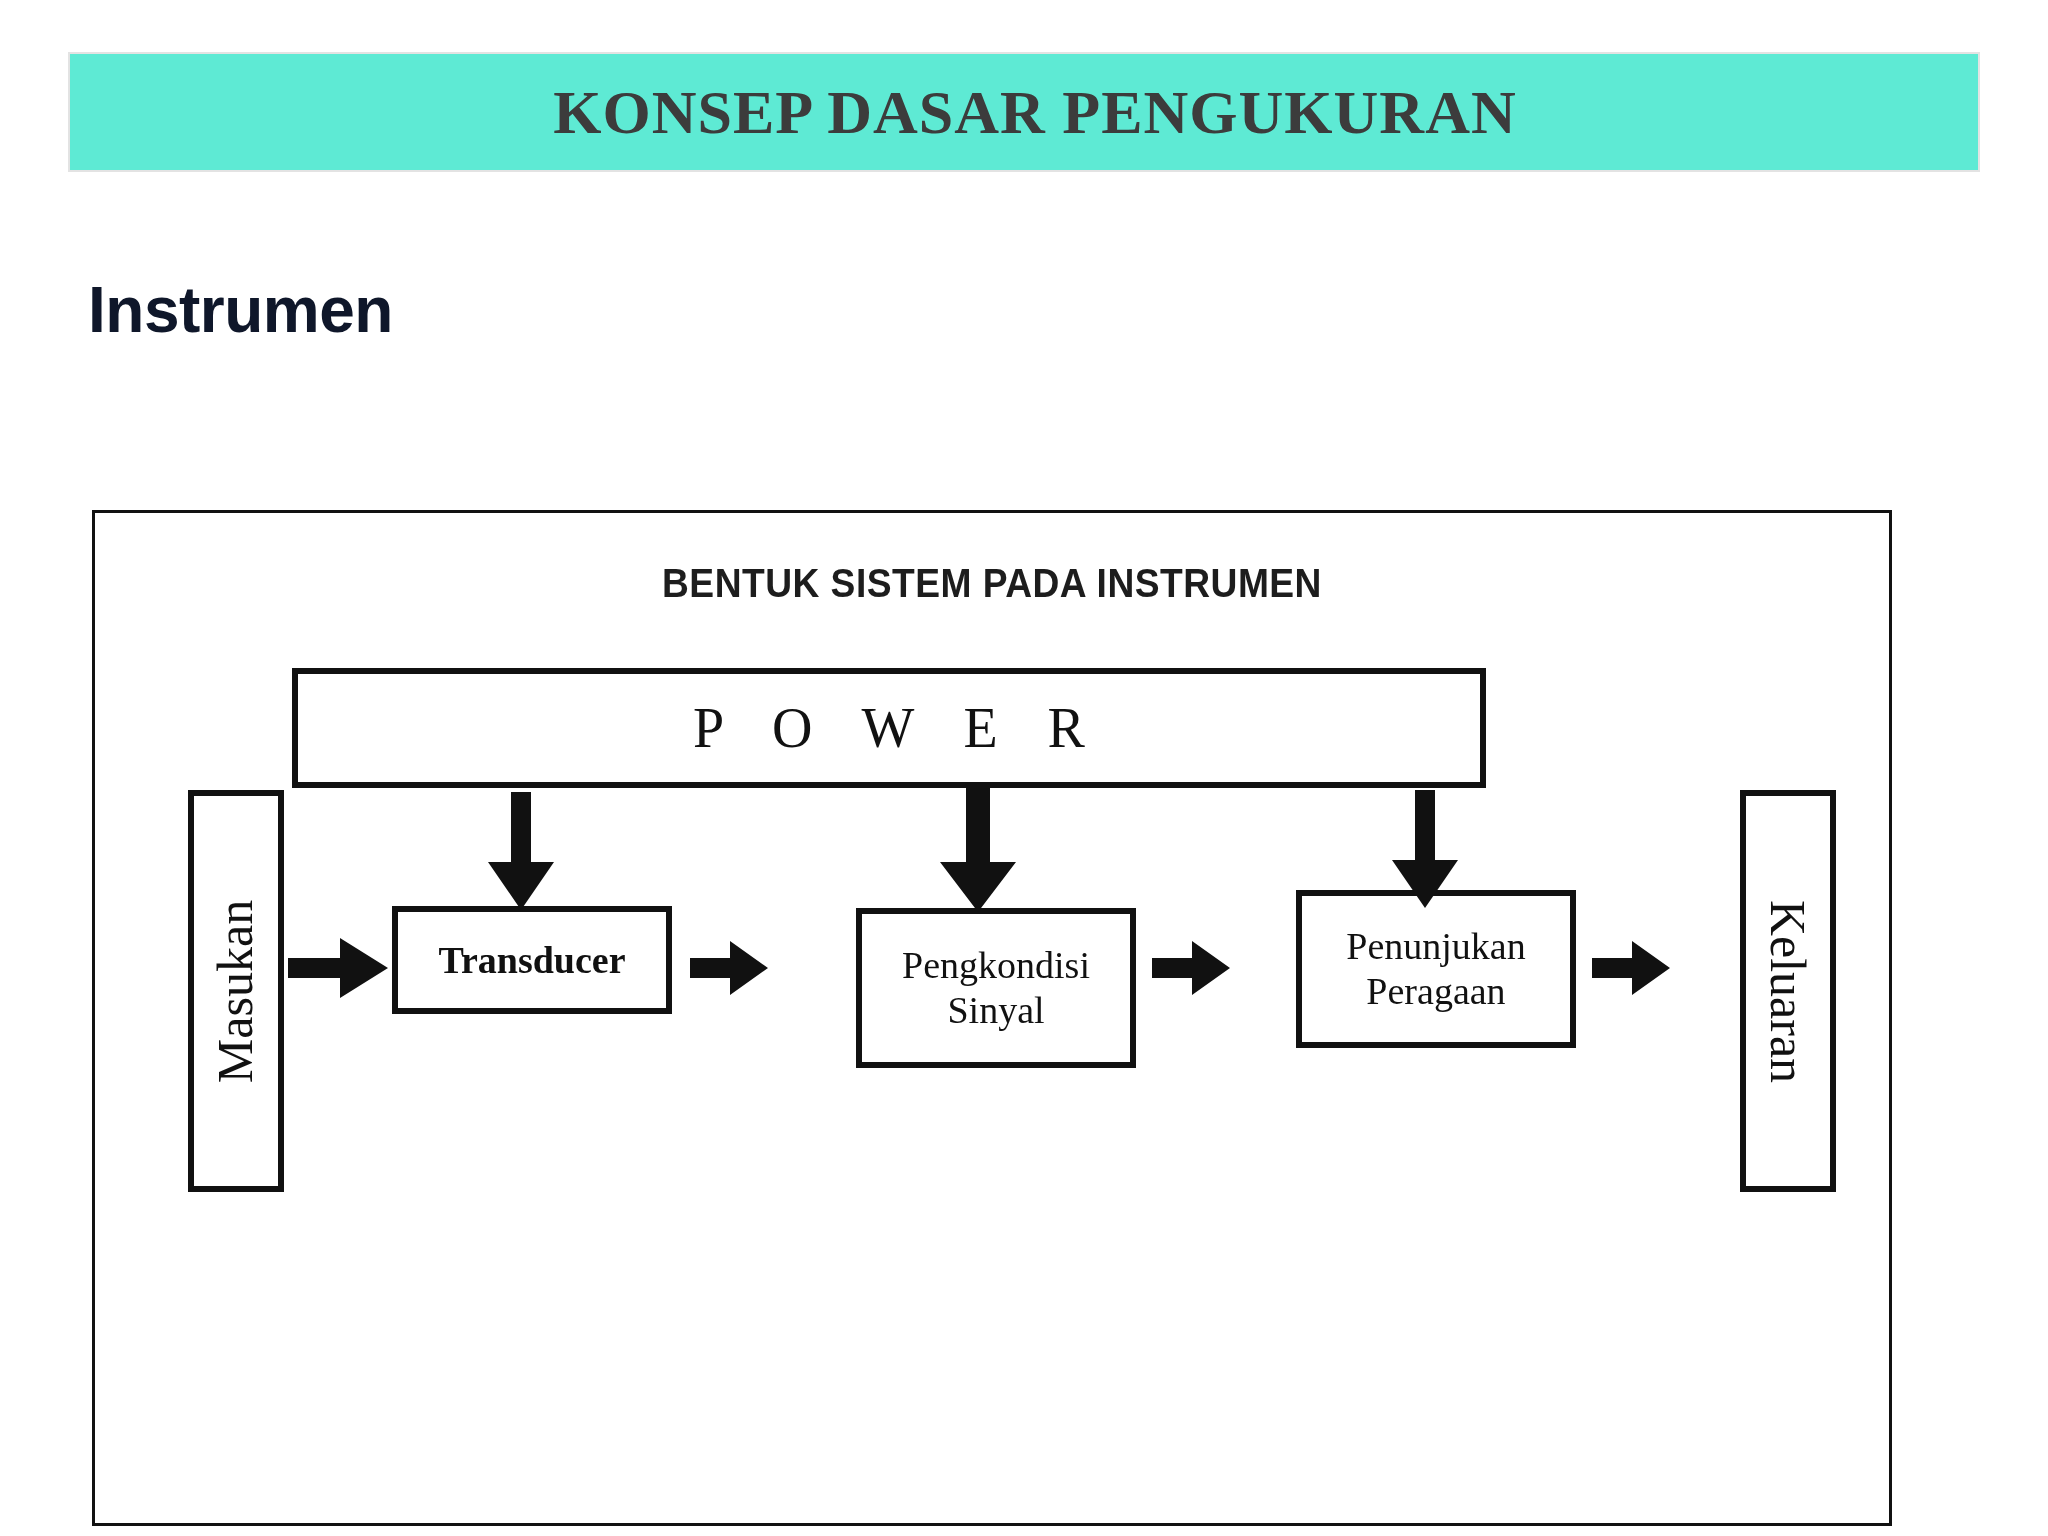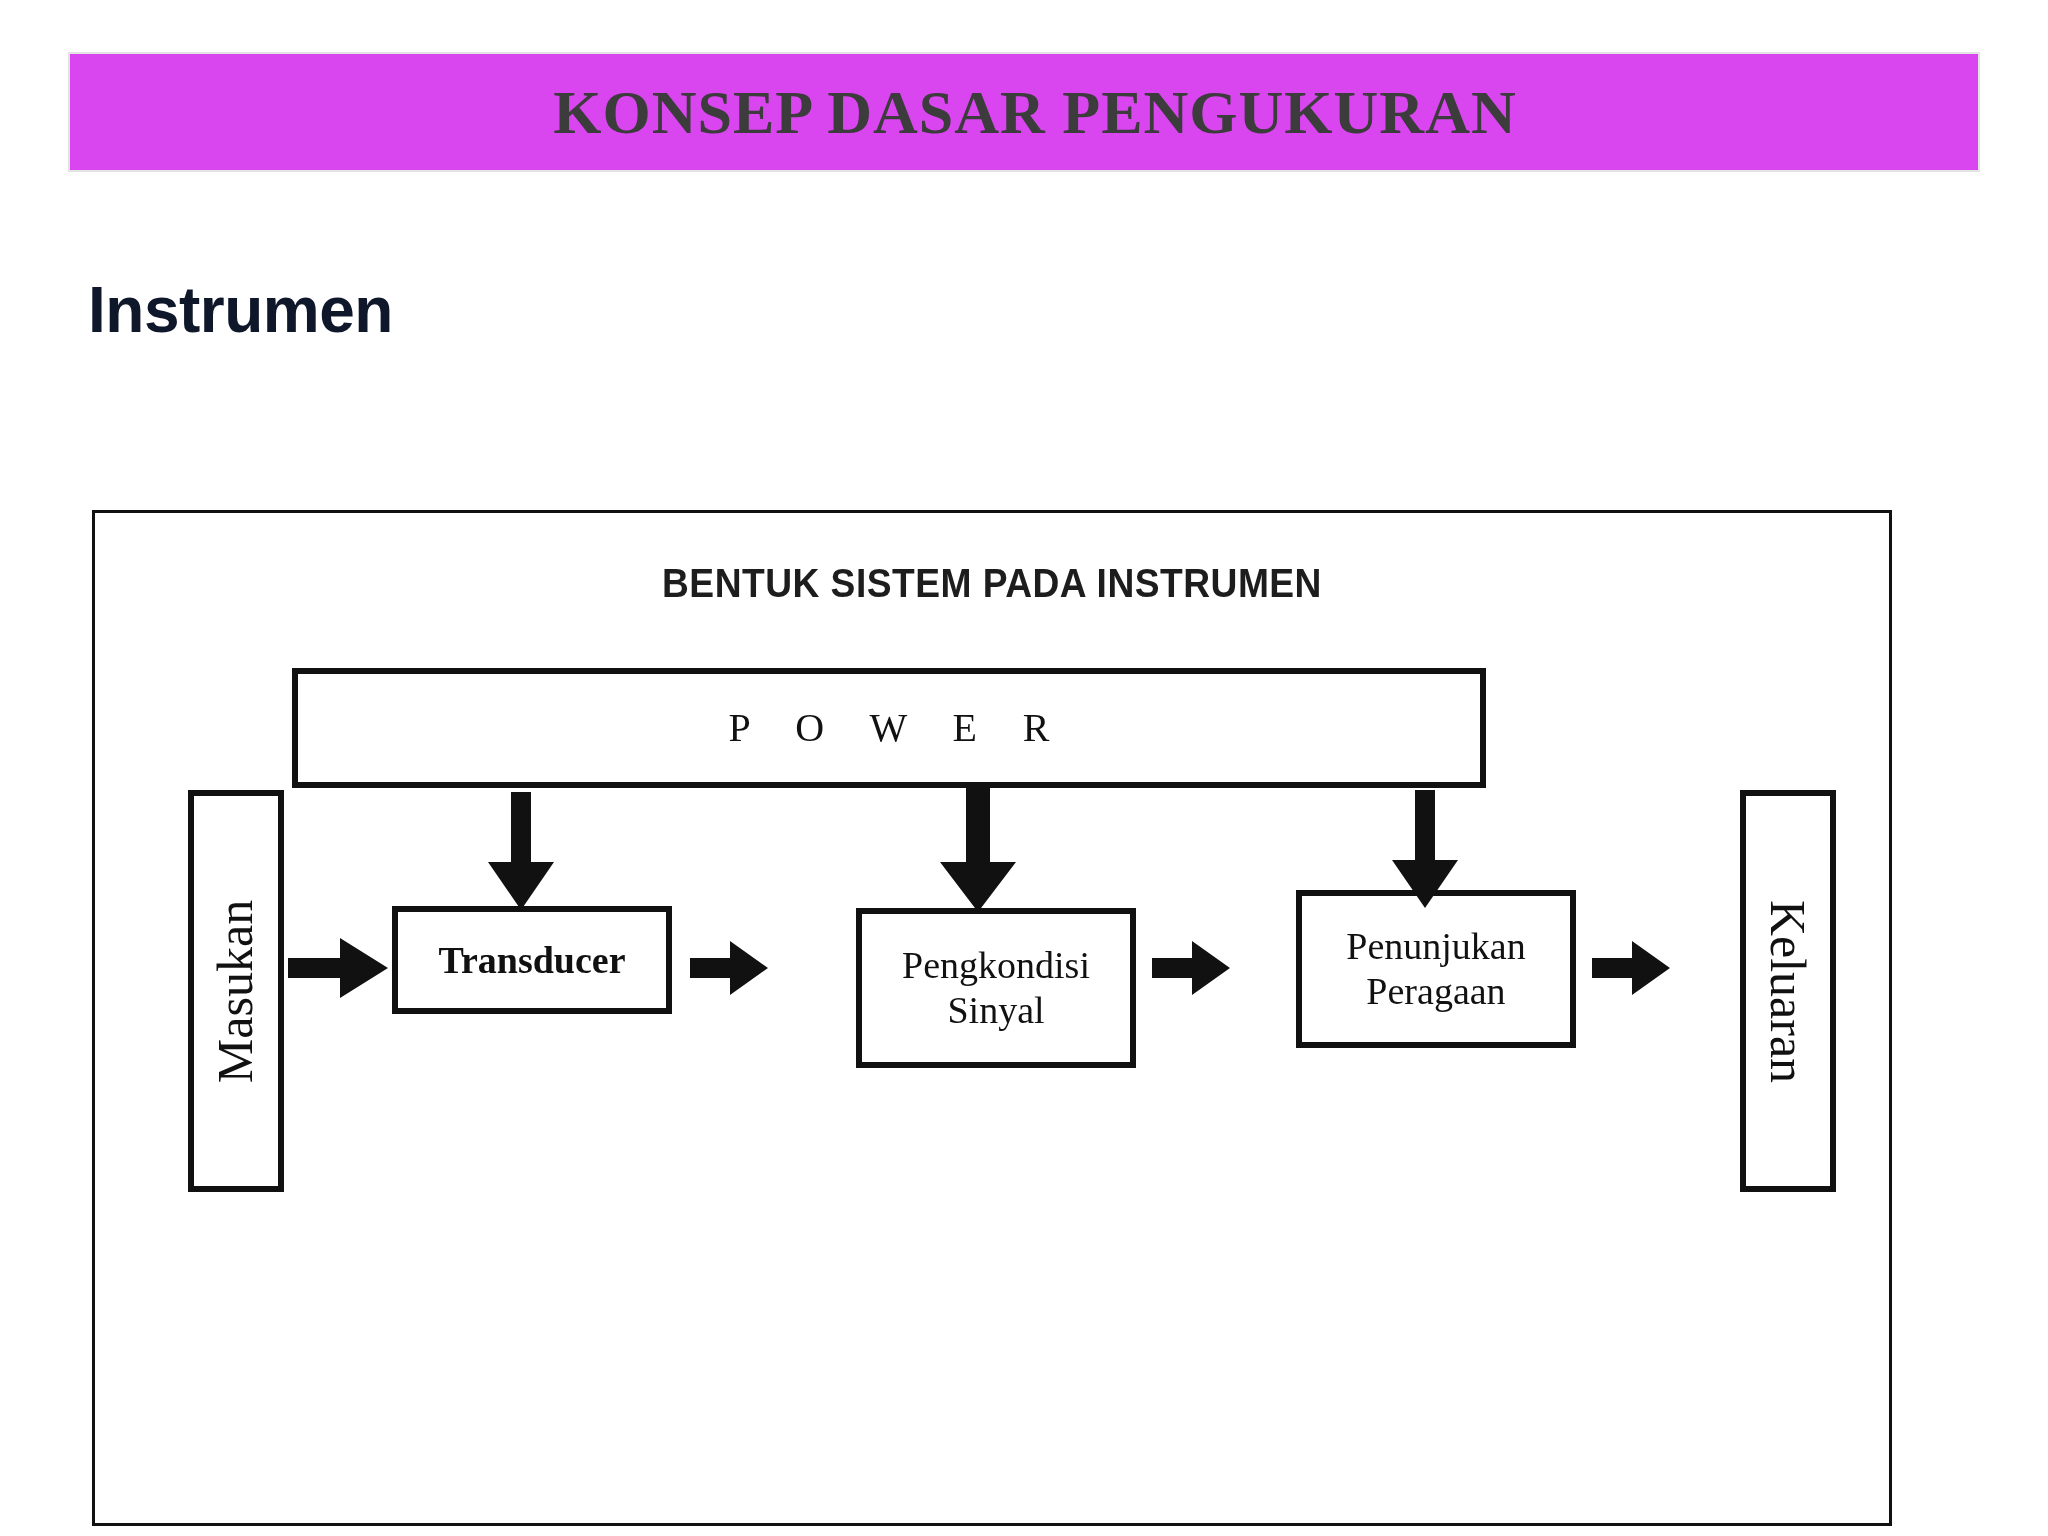--- a/index.html
+++ b/index.html
@@ -16,21 +16,21 @@
   }
 
   
   .title-box {
     position: absolute;
     left: 68px;
     top: 52px;
     width: 1912px;
     height: 120px;
     border: 2px solid #e3e3e3;
-    background: #d946ef;
+    background: #5eead4;
     box-sizing: border-box;
     display: flex;
     align-items: center;
     justify-content: center;
     padding-left: 22px;
   }
   .title-text {
     font-family: "Liberation Serif", "DejaVu Serif", serif;
     font-weight: bold;
     font-size: 62px;
@@ -106,21 +106,21 @@
   }
 
   
   .power-box {
     left: 292px;
     top: 668px;
     width: 1194px;
     height: 120px;
   }
   .power-box .lbl {
-    font-size: 40px;
+    font-size: 56px;
     letter-spacing: 18px;
     text-indent: 18px;
   }
 
   
   .side-box {
     width: 96px;
     height: 402px;
     top: 790px;
   }

